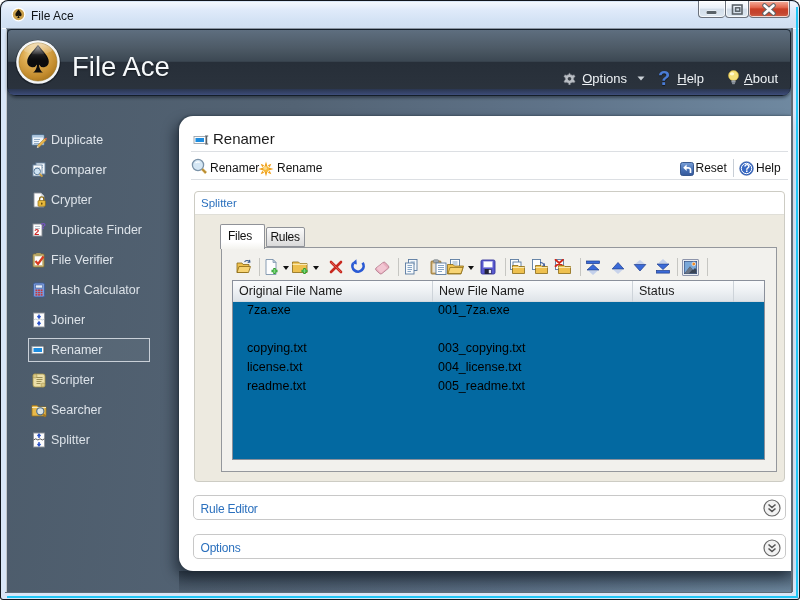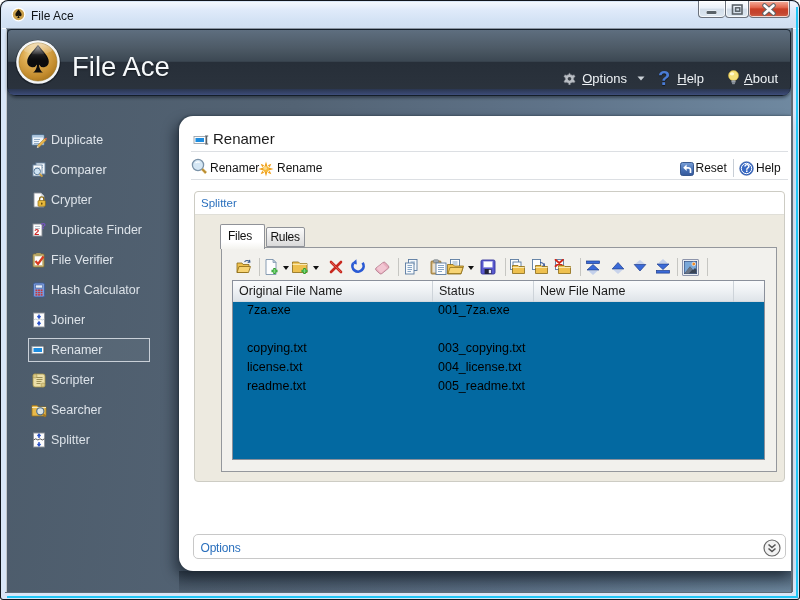--- a/index.html
+++ b/index.html
@@ -432,42 +432,49 @@
                 <rect x="2.5" y="2.5" width="12" height="12" fill="#7aa8d8"></rect>
                 <path d="M2.5 14.5 L8 7.5 L11 11 L13 9 L14.5 10.5 V14.5 Z" fill="#3a4454"></path>
                 <path d="M2.5 14.5 L8 7.5 L10.5 10.4 L6.8 14.5 Z" fill="#6a7484"></path>
                 <circle cx="11.8" cy="5" r="1.8" fill="#f08820" stroke="#fff" stroke-width="0.6"></circle>
               </svg>
           <div class="tsep" style="left:484.5px"></div>
         </div>
         <div id="ftable">
           <div id="fhead">
             <div class="hc" style="width:200px">Original File Name</div>
+            <div class="hc" style="width:200px">New File Name</div>
             <div class="hc" style="width:101px">Status</div>
-            <div class="hc" style="width:200px">New File Name</div>
             <div class="hc" style="flex:1;border-right:none"></div>
           </div>
           <div class="frow" style="top:22px">
                 <div class="c1">7za.exe</div>
                 <div class="c2">001_7za.exe</div>
               </div>
           <div class="frow" style="top:60px">
                 <div class="c1">copying.txt</div>
                 <div class="c2">003_copying.txt</div>
               </div>
           <div class="frow" style="top:79px">
                 <div class="c1">license.txt</div>
                 <div class="c2">004_license.txt</div>
               </div>
           <div class="frow" style="top:98px">
                 <div class="c1">readme.txt</div>
                 <div class="c2">005_readme.txt</div>
               </div>
         </div>
       </div>
+      <div class="collbar" style="top:378.5px">
+            <div class="ctext">Rule Editor</div>
+            <svg width="18" height="18" viewBox="0 0 18 18">
+              <circle cx="9" cy="9" r="8" fill="#f2f2f2" stroke="#666" stroke-width="1.2"></circle>
+              <path d="M5.5 5.5 L9 8.5 L12.5 5.5 M5.5 9.5 L9 12.5 L12.5 9.5" fill="none" stroke="#555" stroke-width="1.6"></path>
+            </svg>
+          </div>
       <div class="collbar" style="top:418px">
             <div class="ctext">Options</div>
             <svg width="18" height="18" viewBox="0 0 18 18">
               <circle cx="9" cy="9" r="8" fill="#f2f2f2" stroke="#666" stroke-width="1.2"></circle>
               <path d="M5.5 5.5 L9 8.5 L12.5 5.5 M5.5 9.5 L9 12.5 L12.5 9.5" fill="none" stroke="#555" stroke-width="1.6"></path>
             </svg>
           </div>
     </div>
   </div>
   <div style="position:absolute;left:790px;top:27px;width:1.5px;height:564px;background:#5f6a76;z-index:41"></div>

